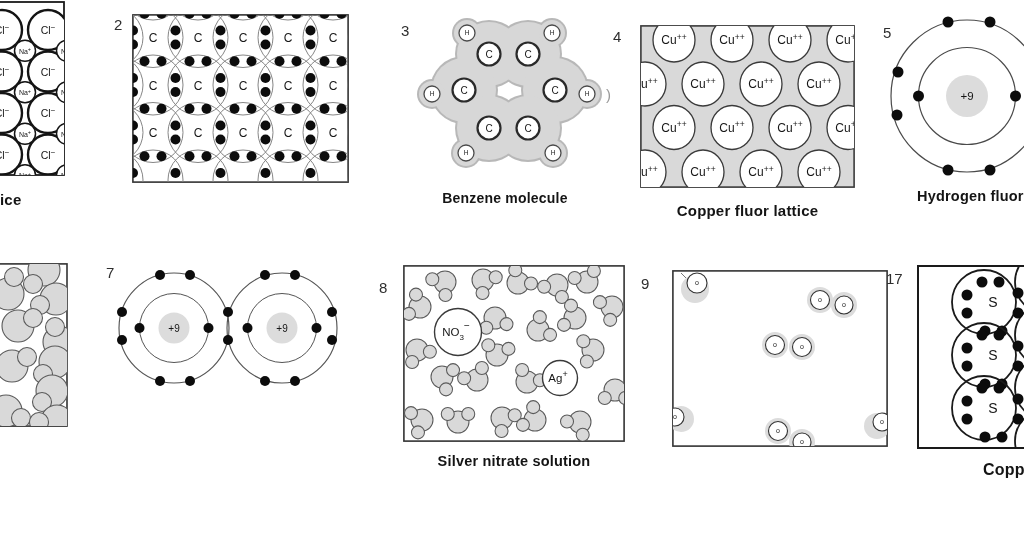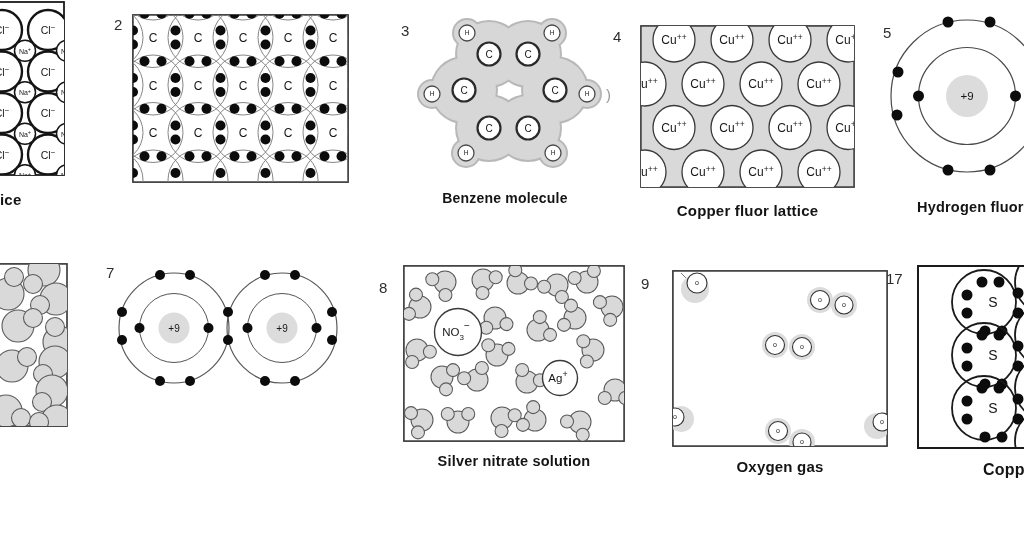--- a/index.html
+++ b/index.html
@@ -554,19 +554,18 @@
   <div class="num" style="left:613px;top:28px">4</div>
   <div class="num" style="left:883px;top:24px">5</div>
   <div class="num" style="left:106px;top:264px">7</div>
   <div class="num" style="left:379px;top:279px">8</div>
   <div class="num" style="left:641px;top:275px">9</div>
   <div class="num" style="left:886px;top:270px">17</div>
 
   <div class="lbl" style="left:0;top:191px;font-size:15px">ice</div>
   <div class="lbl center" style="left:395px;top:190px;width:220px;font-size:14px">Benzene molecule</div>
   <div class="lbl center" style="left:640px;top:202px;width:215px;font-size:15px">Copper fluor lattice</div>
-  <div class="lbl" style="left:917px;top:199px">Hydrogen fluor</div>
+  <div class="lbl" style="left:917px;top:188px">Hydrogen fluor</div>
   <div class="lbl center" style="left:403px;top:453px;width:222px">Silver nitrate solution</div>
-  <div class="lbl center" style="left:672px;top:458px;width:216px;font-size:15px">Oxygen gas</div>
   <div class="lbl" style="left:983px;top:461px;font-size:16px">Copper</div>
 
   <div class="stray" style="left:606px;top:86px">)</div>
 </div>
 
 </body></html>

